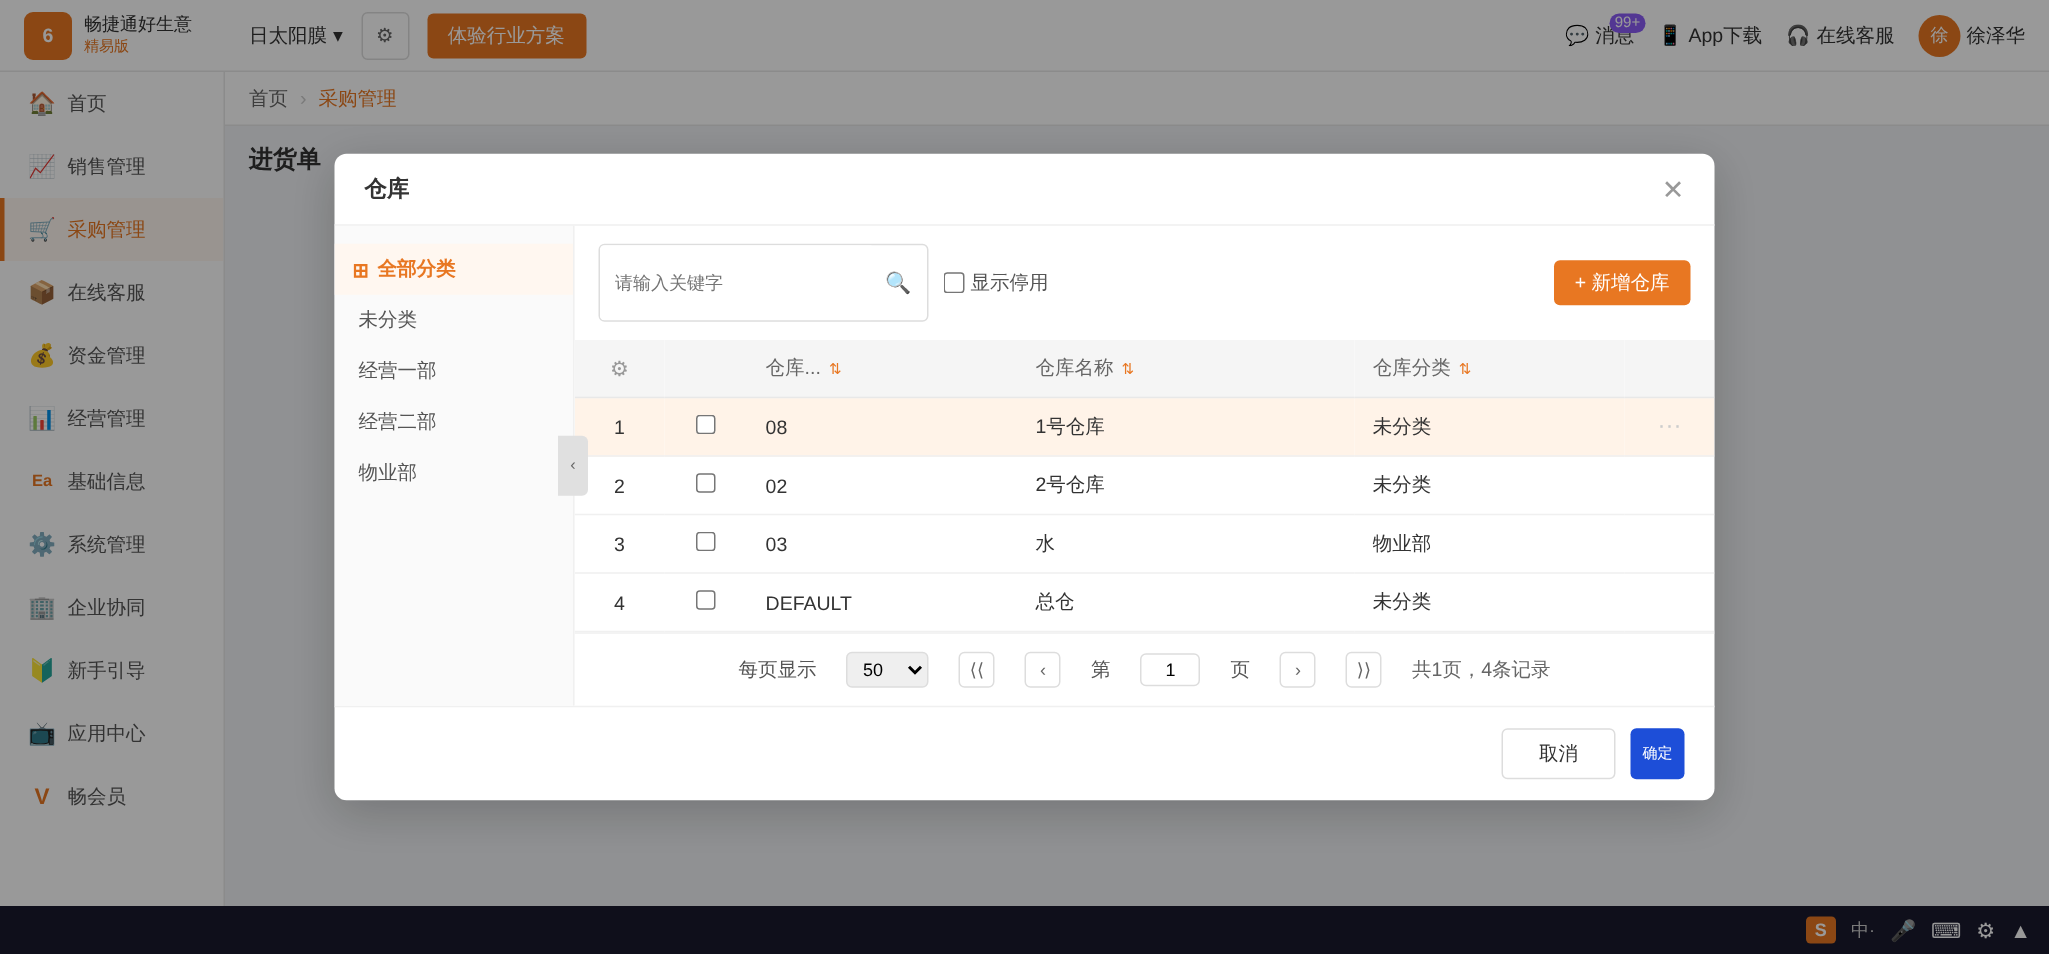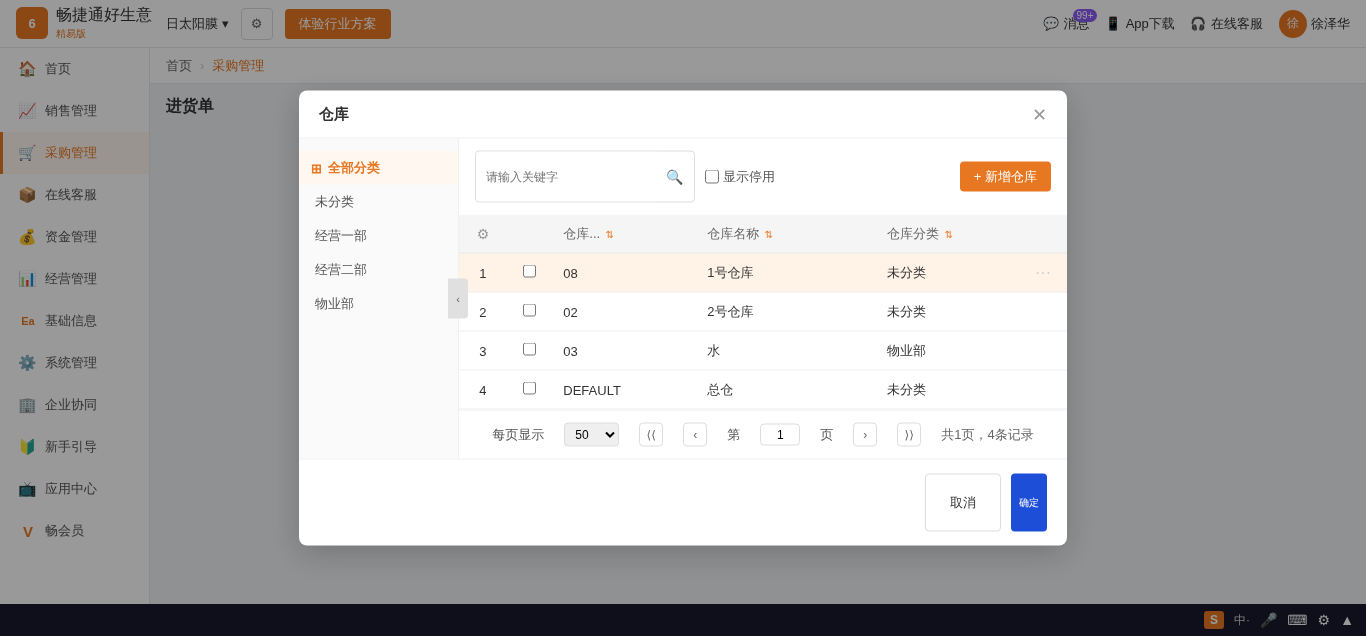--- a/index.html
+++ b/index.html
@@ -22,21 +22,21 @@
       width: 150px;
     }
     .logo-icon {
       width: 32px; height: 32px;
       background: #e87722;
       border-radius: 6px;
       display: flex; align-items: center; justify-content: center;
       color: white; font-weight: bold; font-size: 18px;
       margin-right: 8px;
     }
-    .logo-text { font-size: 16px; color: #333; line-height: 1.3; font-family: Liberation Mono, monospace; }
+    .logo-text { font-size: 12px; color: #333; line-height: 1.3; }
     .logo-sub { font-size: 10px; color: #e87722; }
     .header-middle {
       flex: 1;
       display: flex;
       align-items: center;
       gap: 12px;
     }
     .store-selector {
       display: flex; align-items: center; gap: 4px;
       color: #333; cursor: pointer; font-size: 13px;
@@ -177,21 +177,21 @@
     }
 
     
     .modal {
       position: fixed;
       top: 50%;
       left: 50%;
       transform: translate(-50%, -50%);
       background: white;
       border-radius: 8px;
-      width: 768px;
+      width: 920px;
       max-height: 580px;
       z-index: 200;
       display: flex;
       flex-direction: column;
       box-shadow: 0 8px 32px rgba(0,0,0,0.2);
     }
     .modal-header {
       padding: 14px 20px;
       border-bottom: 1px solid #f0f0f0;
       display: flex;
@@ -377,21 +377,21 @@
 
     
     .modal-footer {
       padding: 14px 20px;
       border-top: 1px solid #f0f0f0;
       display: flex;
       justify-content: flex-end;
       gap: 10px;
     }
     .btn-cancel {
-      padding: 19px 24px;
+      padding: 7px 24px;
       border: 1px solid #ddd;
       border-radius: 4px;
       background: white;
       color: #333;
       cursor: pointer;
       font-size: 13px;
     }
     .btn-confirm {
       padding: 7px 8px;
       border: none;

